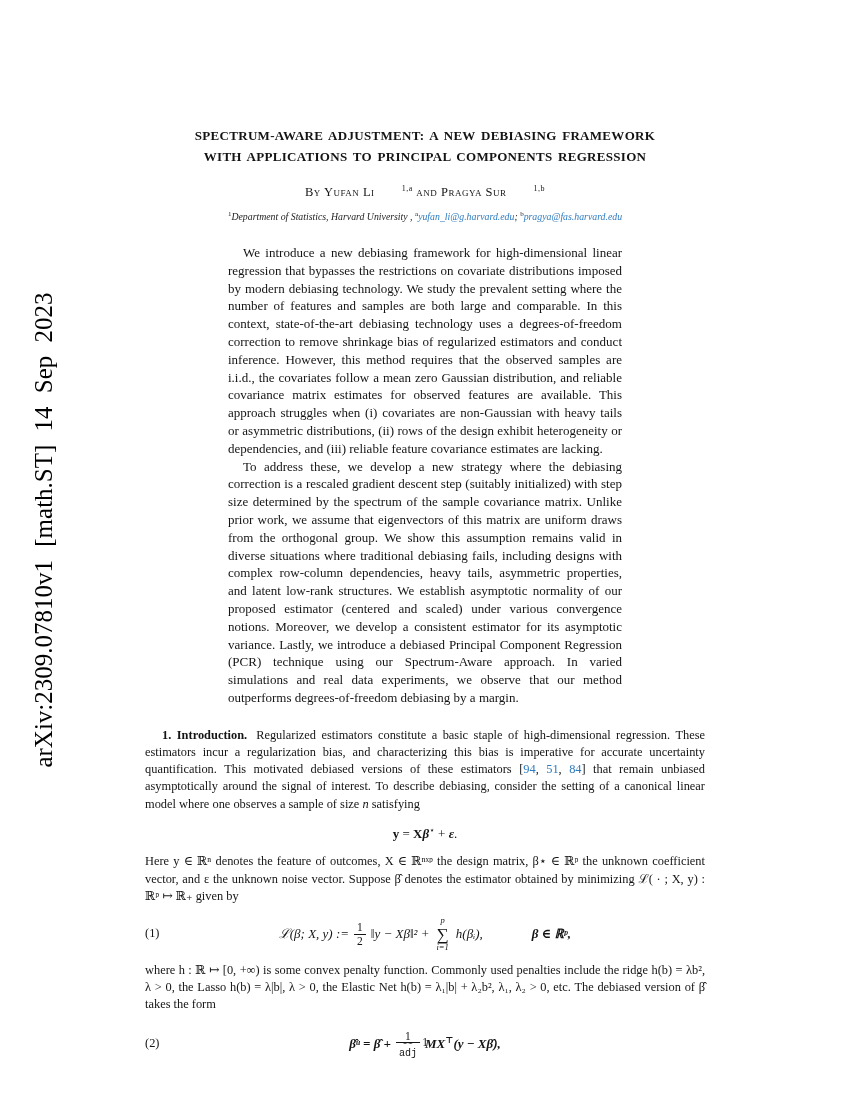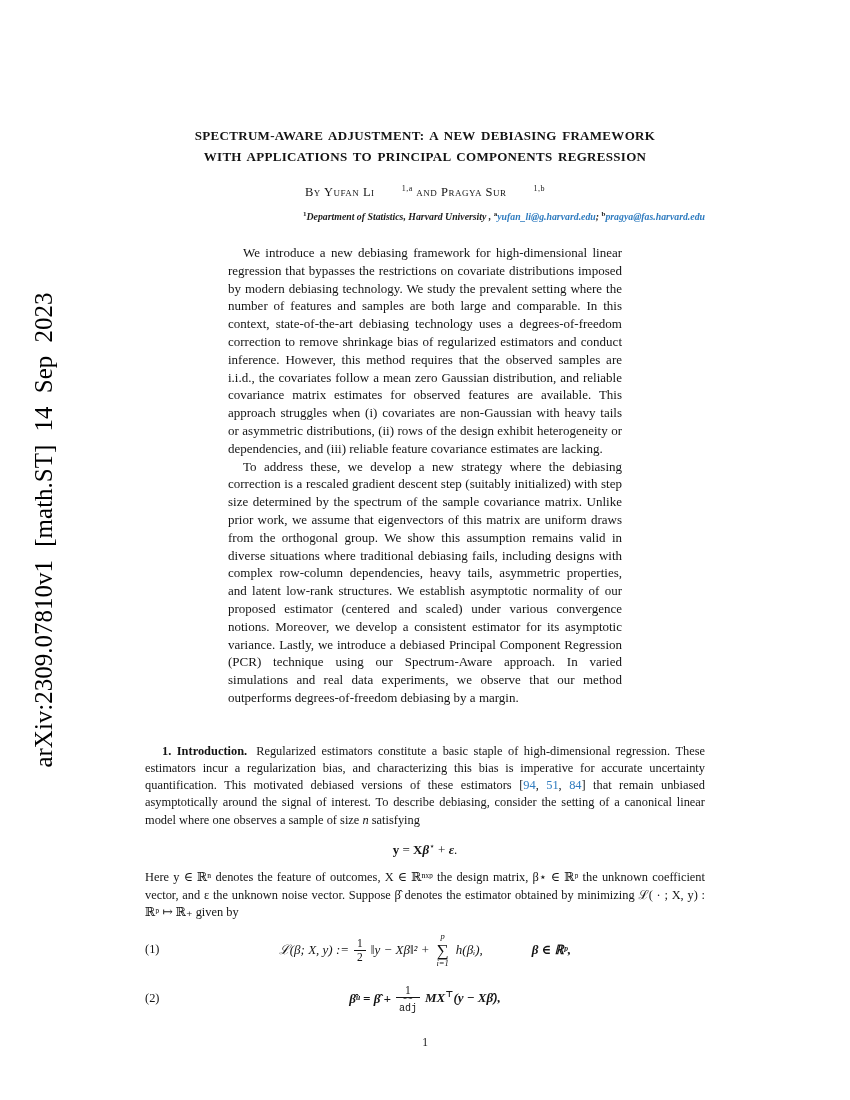--- a/index.html
+++ b/index.html
@@ -12,26 +12,26 @@
   .arxiv-strip {
     position:absolute; left:44px; top:530px;
     transform:translate(-50%,-50%) rotate(-90deg);
     white-space:nowrap; font-size:25px; word-spacing:7px; color:#000;
   }
   .content { position:absolute; left:145px; top:126px; width:560px; }
   .title { text-align:center; font-size:13px; font-weight:bold; letter-spacing:.3px; word-spacing:2px; line-height:1.6; }
   .tline { display:block; }
   .authors { text-align:center; margin-top:16px; font-size:12.5px; font-variant:small-caps; letter-spacing:.5px; }
   .authors sup { font-size:8px; font-variant:normal;margin-left:27px; }
-  .affiliation { text-align:right; margin-top:10px; font-size:9.8px; font-style:italic; color:#1c1c1c;font-weight:bold; }
+  .affiliation { text-align:center; margin-top:10px; font-size:9.8px; font-style:italic; color:#1c1c1c; }
   .affiliation sup { font-size:7px; font-style:normal; }
   .link { text-decoration:none; cursor:pointer; }
   .abstract { width:394px; margin:22px auto 0; font-size:13px; line-height:1.37; text-align:justify; }
   .abstract p { text-indent:15px; }
-  .body-text { margin-top:36px; font-size:12.4px; line-height:1.39; }
+  .body-text { margin-top:20px; font-size:12.4px; line-height:1.39; }
   .para { text-align:justify; }
   .para.indent { text-indent:17px; }
   .sec-head { font-weight:bold; margin-right:9px; }
   .mi { font-style:italic; }
   .mb { font-weight:bold; }
   .mbi { font-weight:bold; font-style:italic; }
   .eq-row { position:relative; text-align:center; margin:11px 0 10px; }
   .eq-no { position:absolute; left:0; top:50%; transform:translateY(-50%); font-size:12.4px; font-style:normal; }
   .eq { display:inline-flex; align-items:center; gap:5px; font-size:13px; }
   .eq-inline { font-size:13px; }
@@ -101,20 +101,21 @@
           <span class="bigsum">
               <span class="lim">p</span>
               <span class="sigma">∑</span>
               <span class="lim">i=1</span>
             </span>
           <span class="mi">h(βᵢ),</span>
           <span class="mi eq-tail">β ∈ ℝᵖ,</span>
         </span>
       </div>
 
+      <p class="para">where h : ℝ ↦ [0, +∞) is some convex penalty function. Commonly used penalties include the ridge h(b) = λb², λ &gt; 0, the Lasso h(b) = λ|b|, λ &gt; 0, the Elastic Net h(b) = λ₁|b| + λ₂b², λ₁, λ₂ &gt; 0, etc. The debiased version of β̂ takes the form</p>
 
       <div class="eq-row" style="margin-top:16px;">
         <span class="eq-no">(2)</span>
         <span class="eq">
           <span class="mbi">β̂ᵘ = β̂ +</span>
           <span class="frac">
               <span class="num">1</span>
               <span class="den den-hat">
                 <span class="hat-glyph">ˆ</span>
                 <span class="sf">adj</span>

